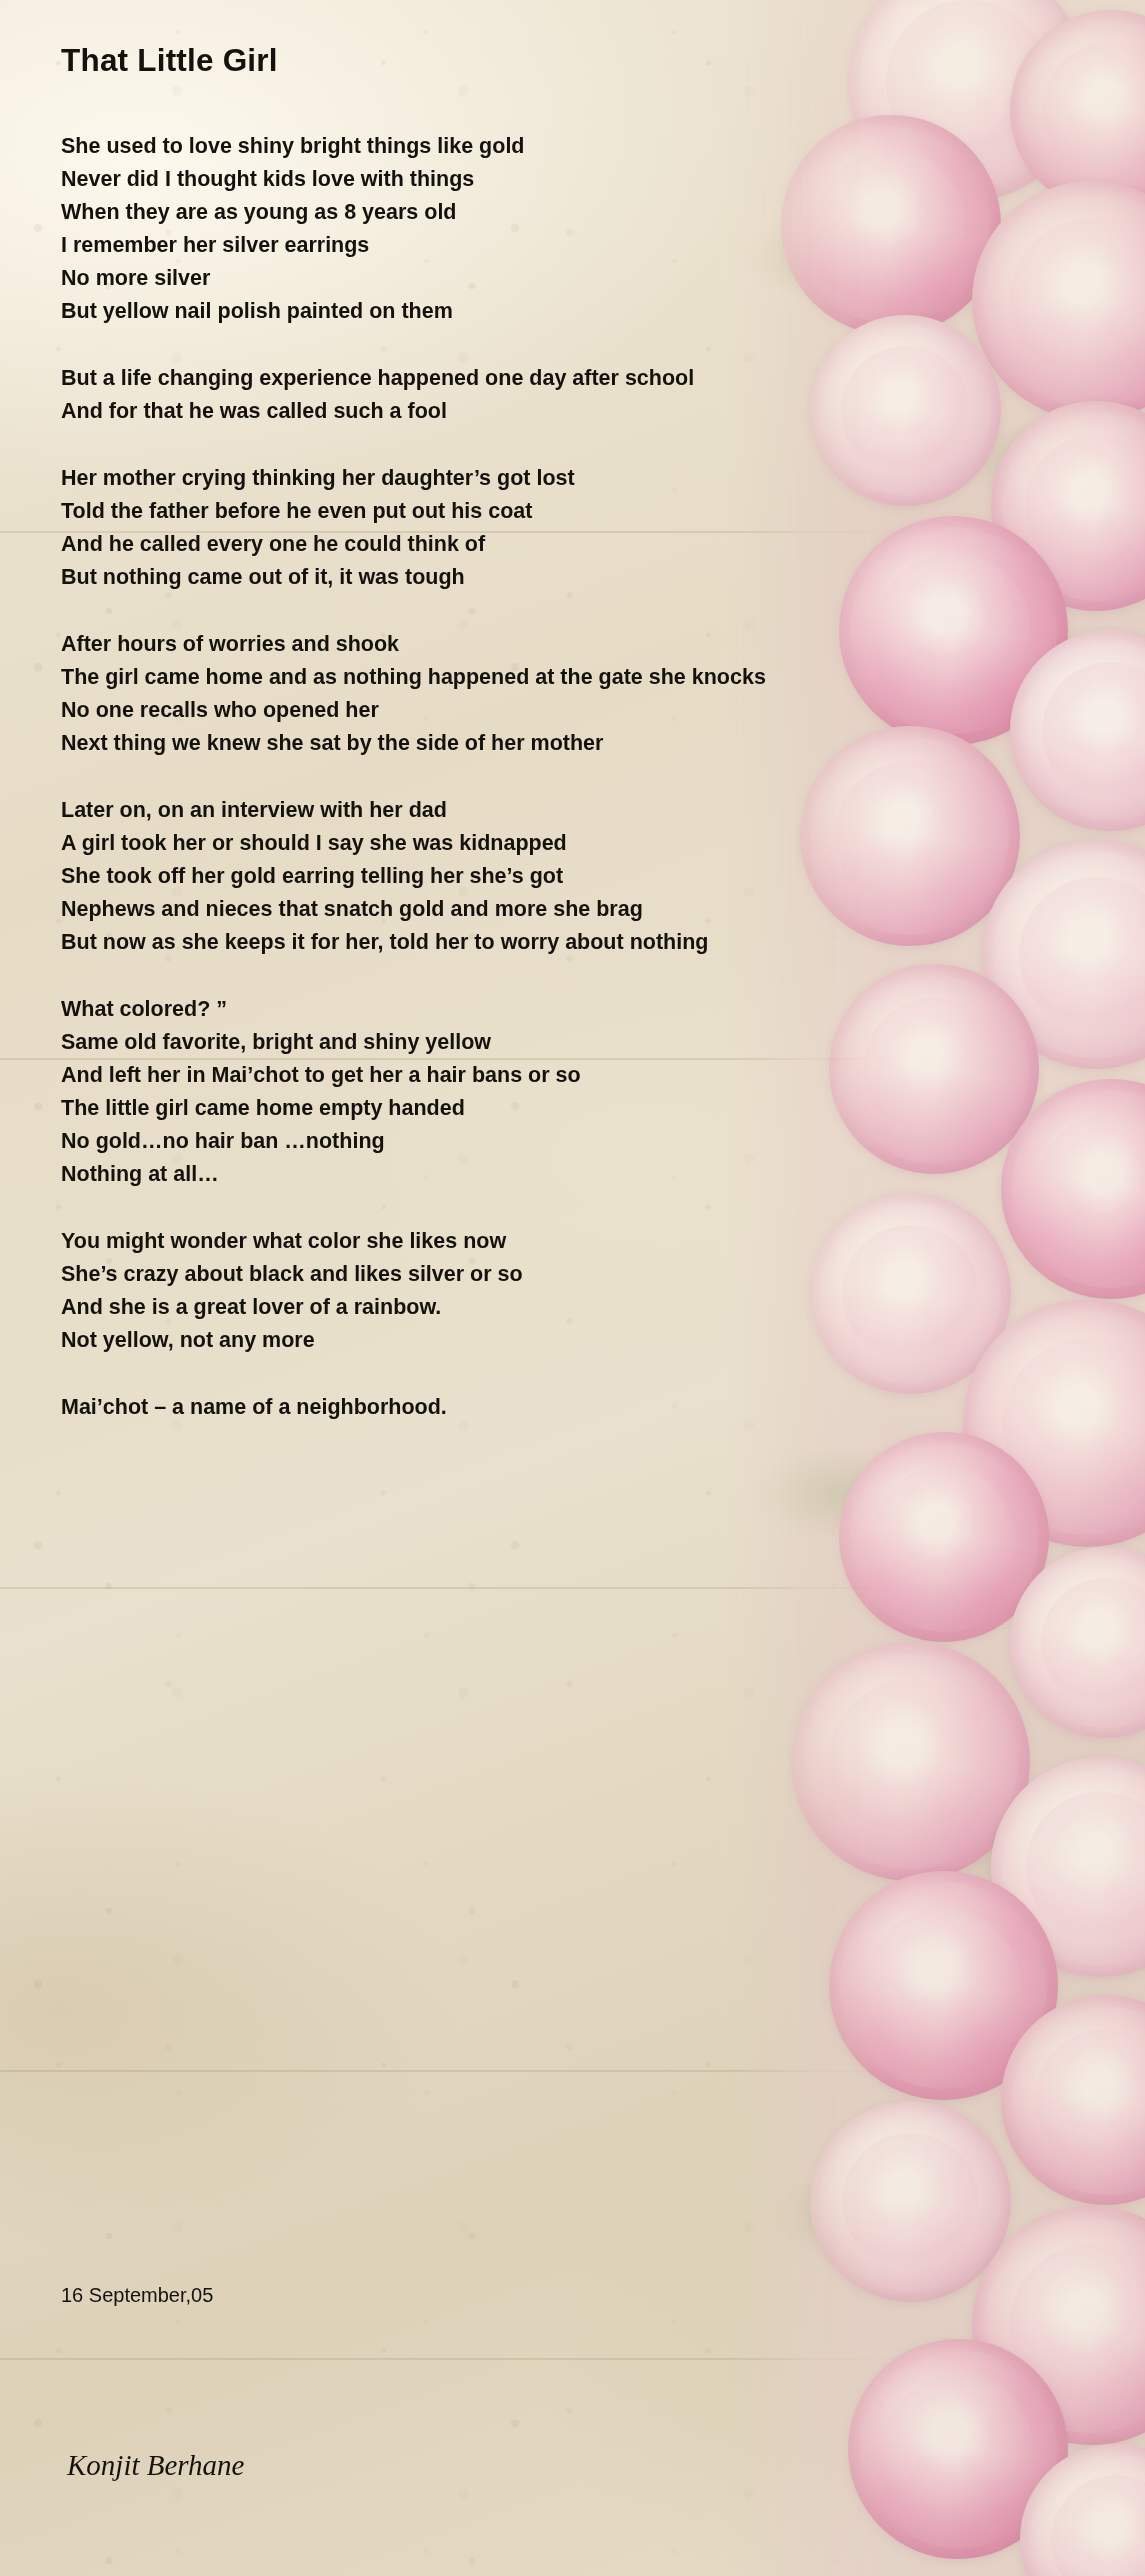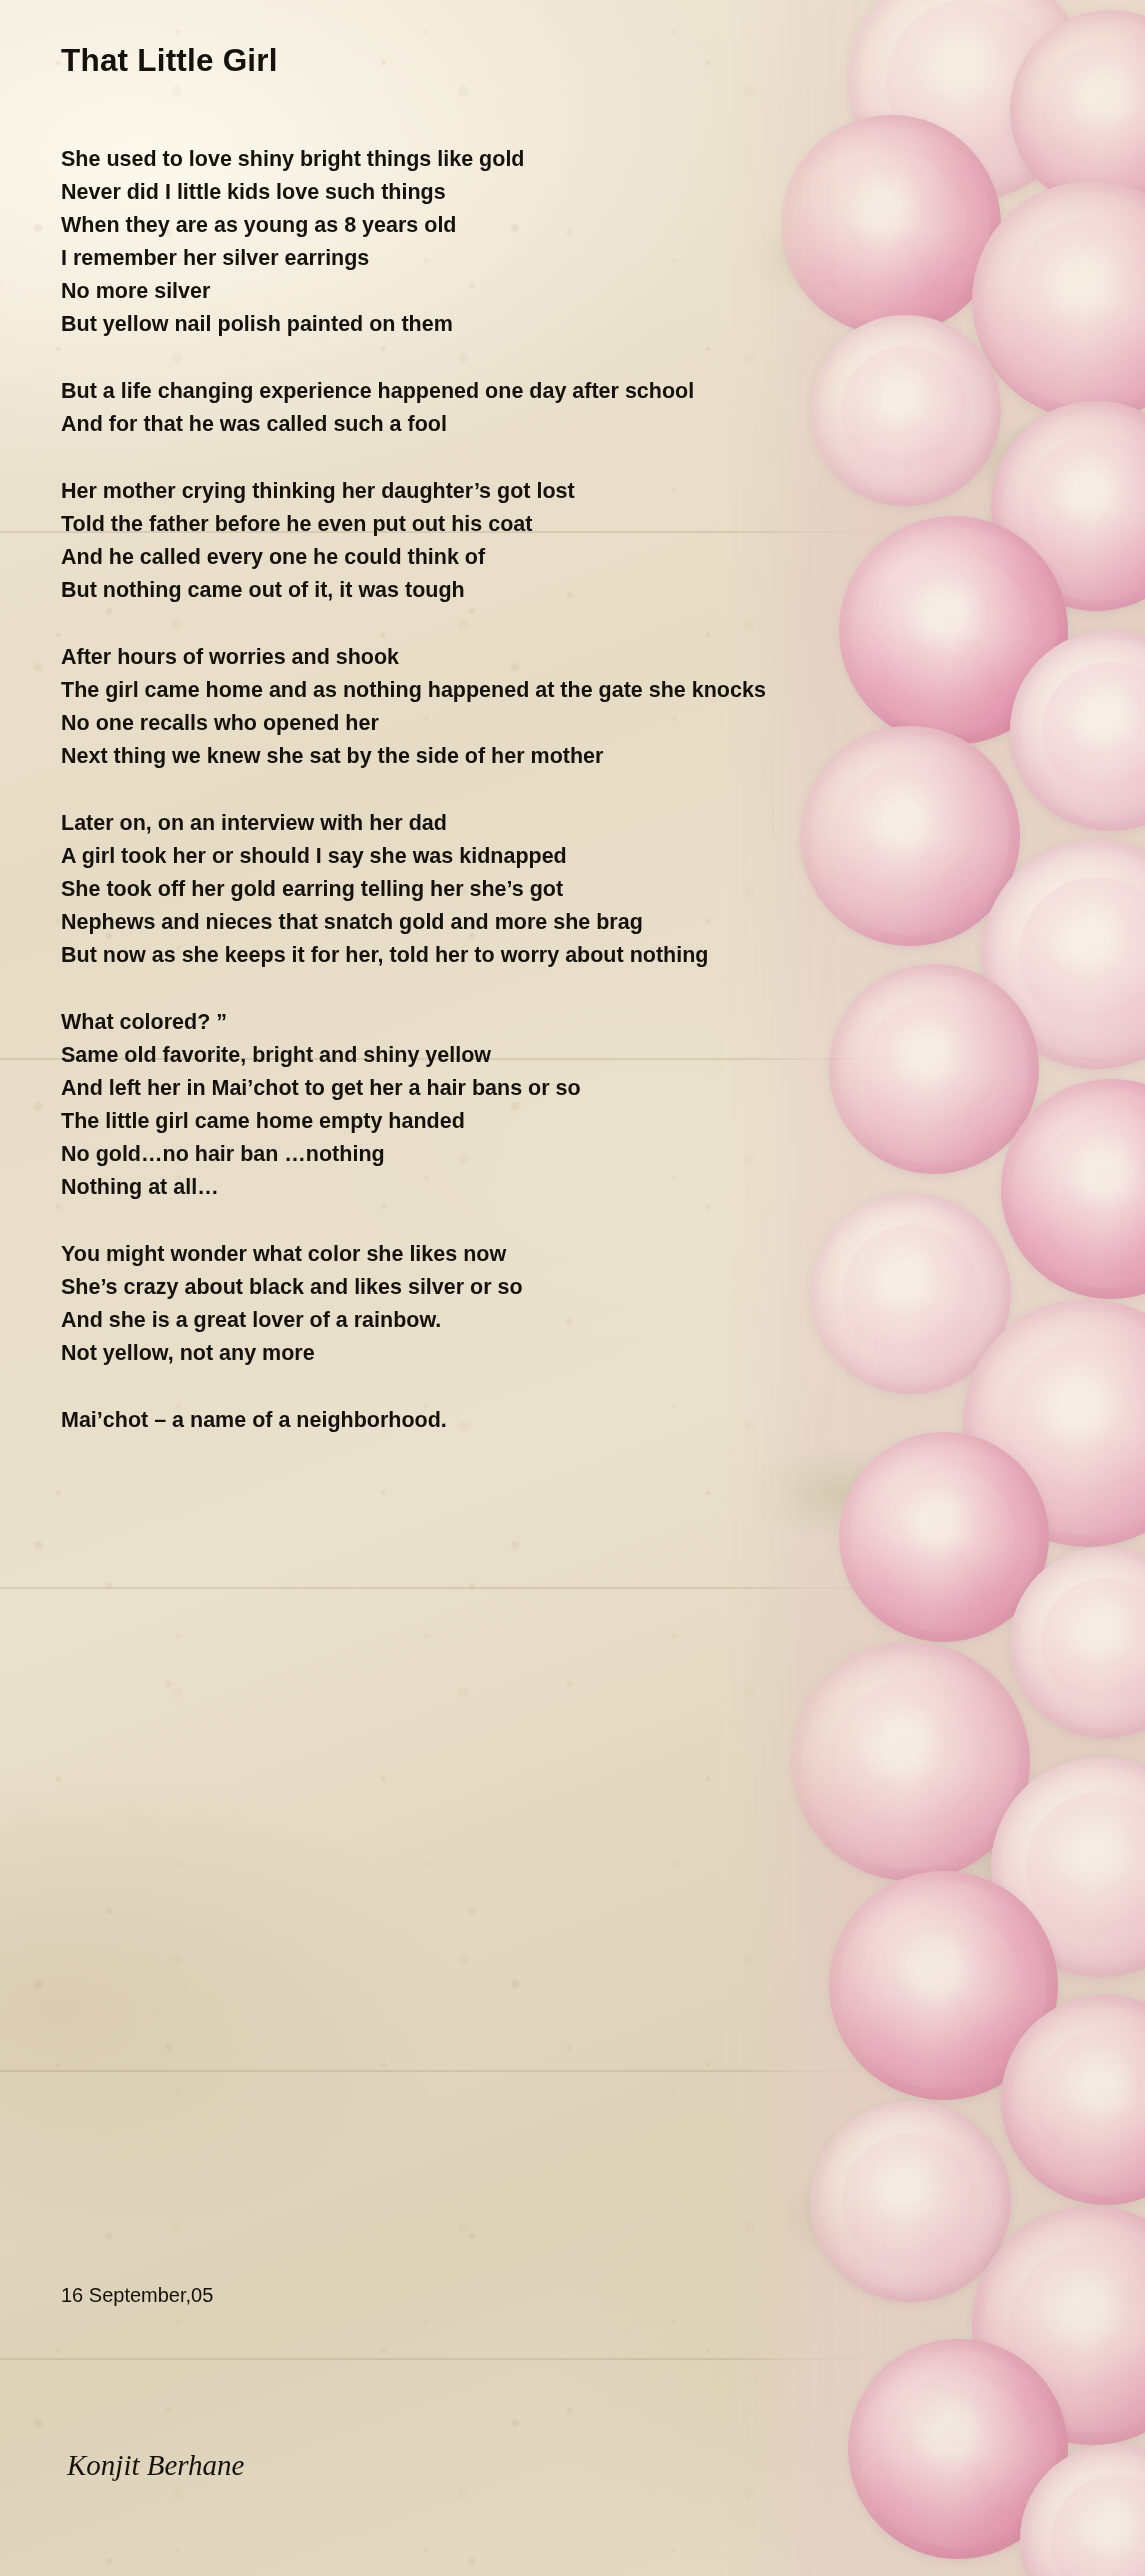--- a/index.html
+++ b/index.html
@@ -141,21 +141,21 @@
     top: 42px;
     font-size: 31.5px;
     font-weight: bold;
     color: #15120e;
     letter-spacing: 0.2px;
   }
 
   .poem {
     position: absolute;
     left: 61px;
-    top: 143px;
+    top: 130px;
     width: 1031px;
   }
 
   .stanza {
     margin: 0 0 34px 0;
   }
 
   .line {
     font-size: 21.5px;
     font-weight: bold;
@@ -232,21 +232,21 @@
   </div>
 
   <div class="content">
 
     <div class="title">That Little Girl</div>
 
     <div class="poem">
 
       <div class="stanza">
         <div class="line">She used to love shiny bright things like gold</div>
-        <div class="line">Never did I little kids love such things</div>
+        <div class="line">Never did I thought kids love with things</div>
         <div class="line">When they are as young as 8 years old</div>
         <div class="line">I remember her silver earrings</div>
         <div class="line">No more silver</div>
         <div class="line">But yellow nail polish painted on them</div>
       </div>
 
       <div class="stanza">
         <div class="line">But a life changing experience happened one day after school</div>
         <div class="line">And for that he was called such a fool</div>
       </div>

